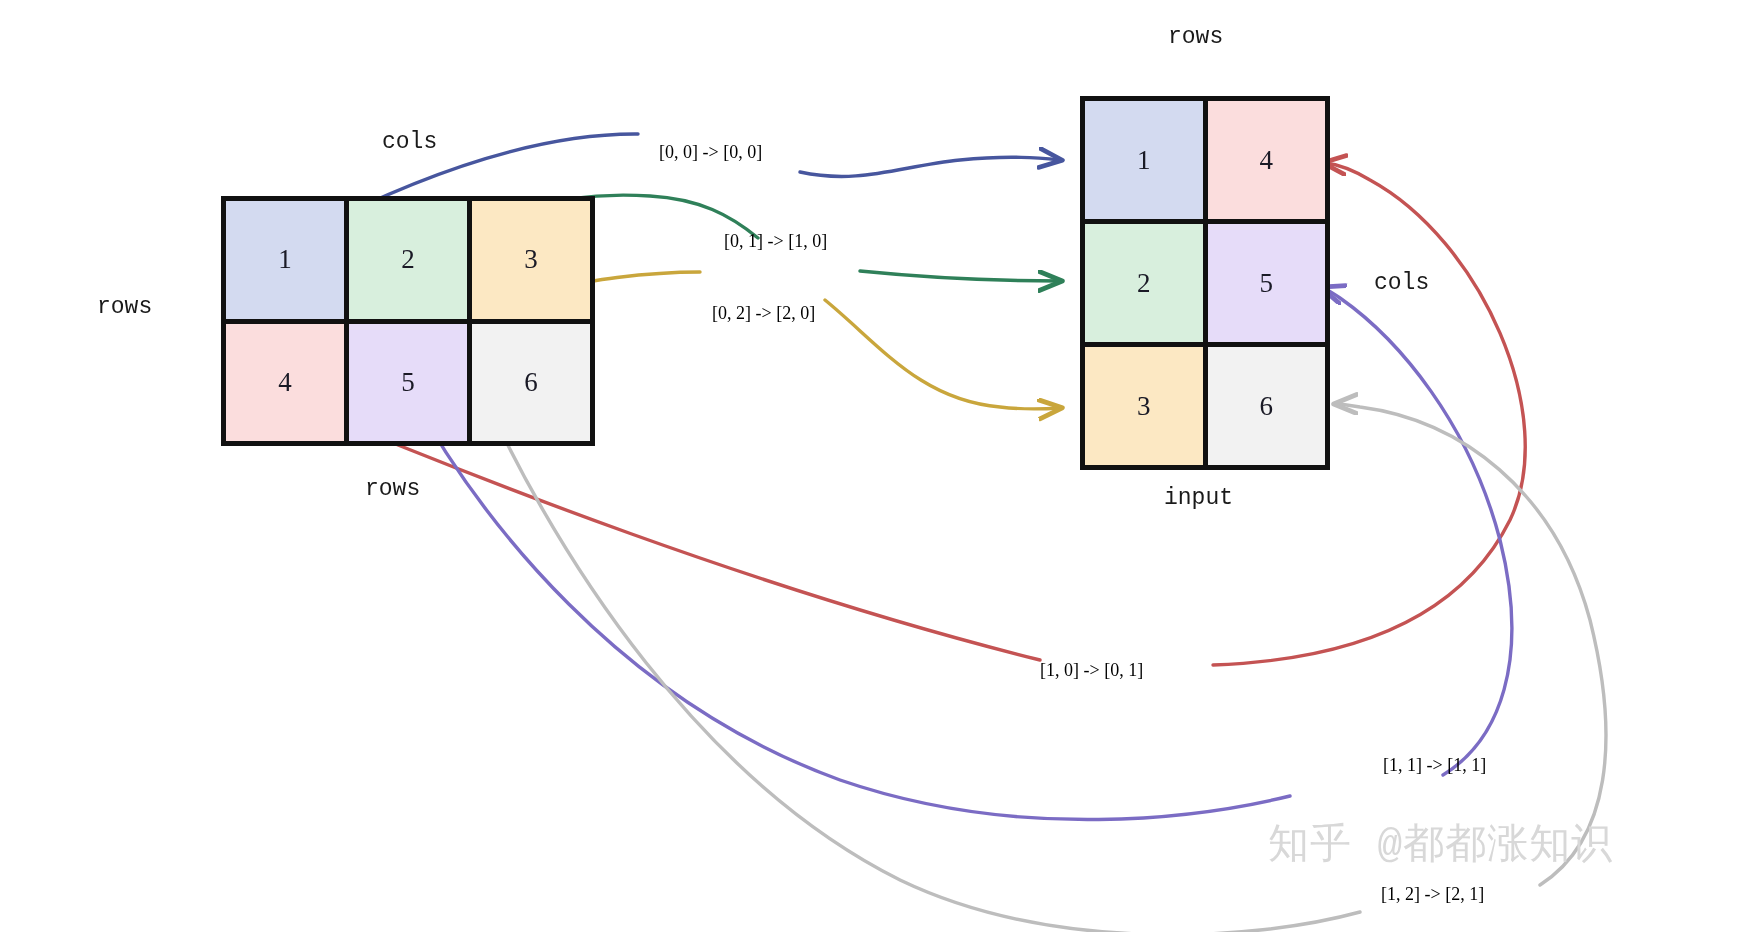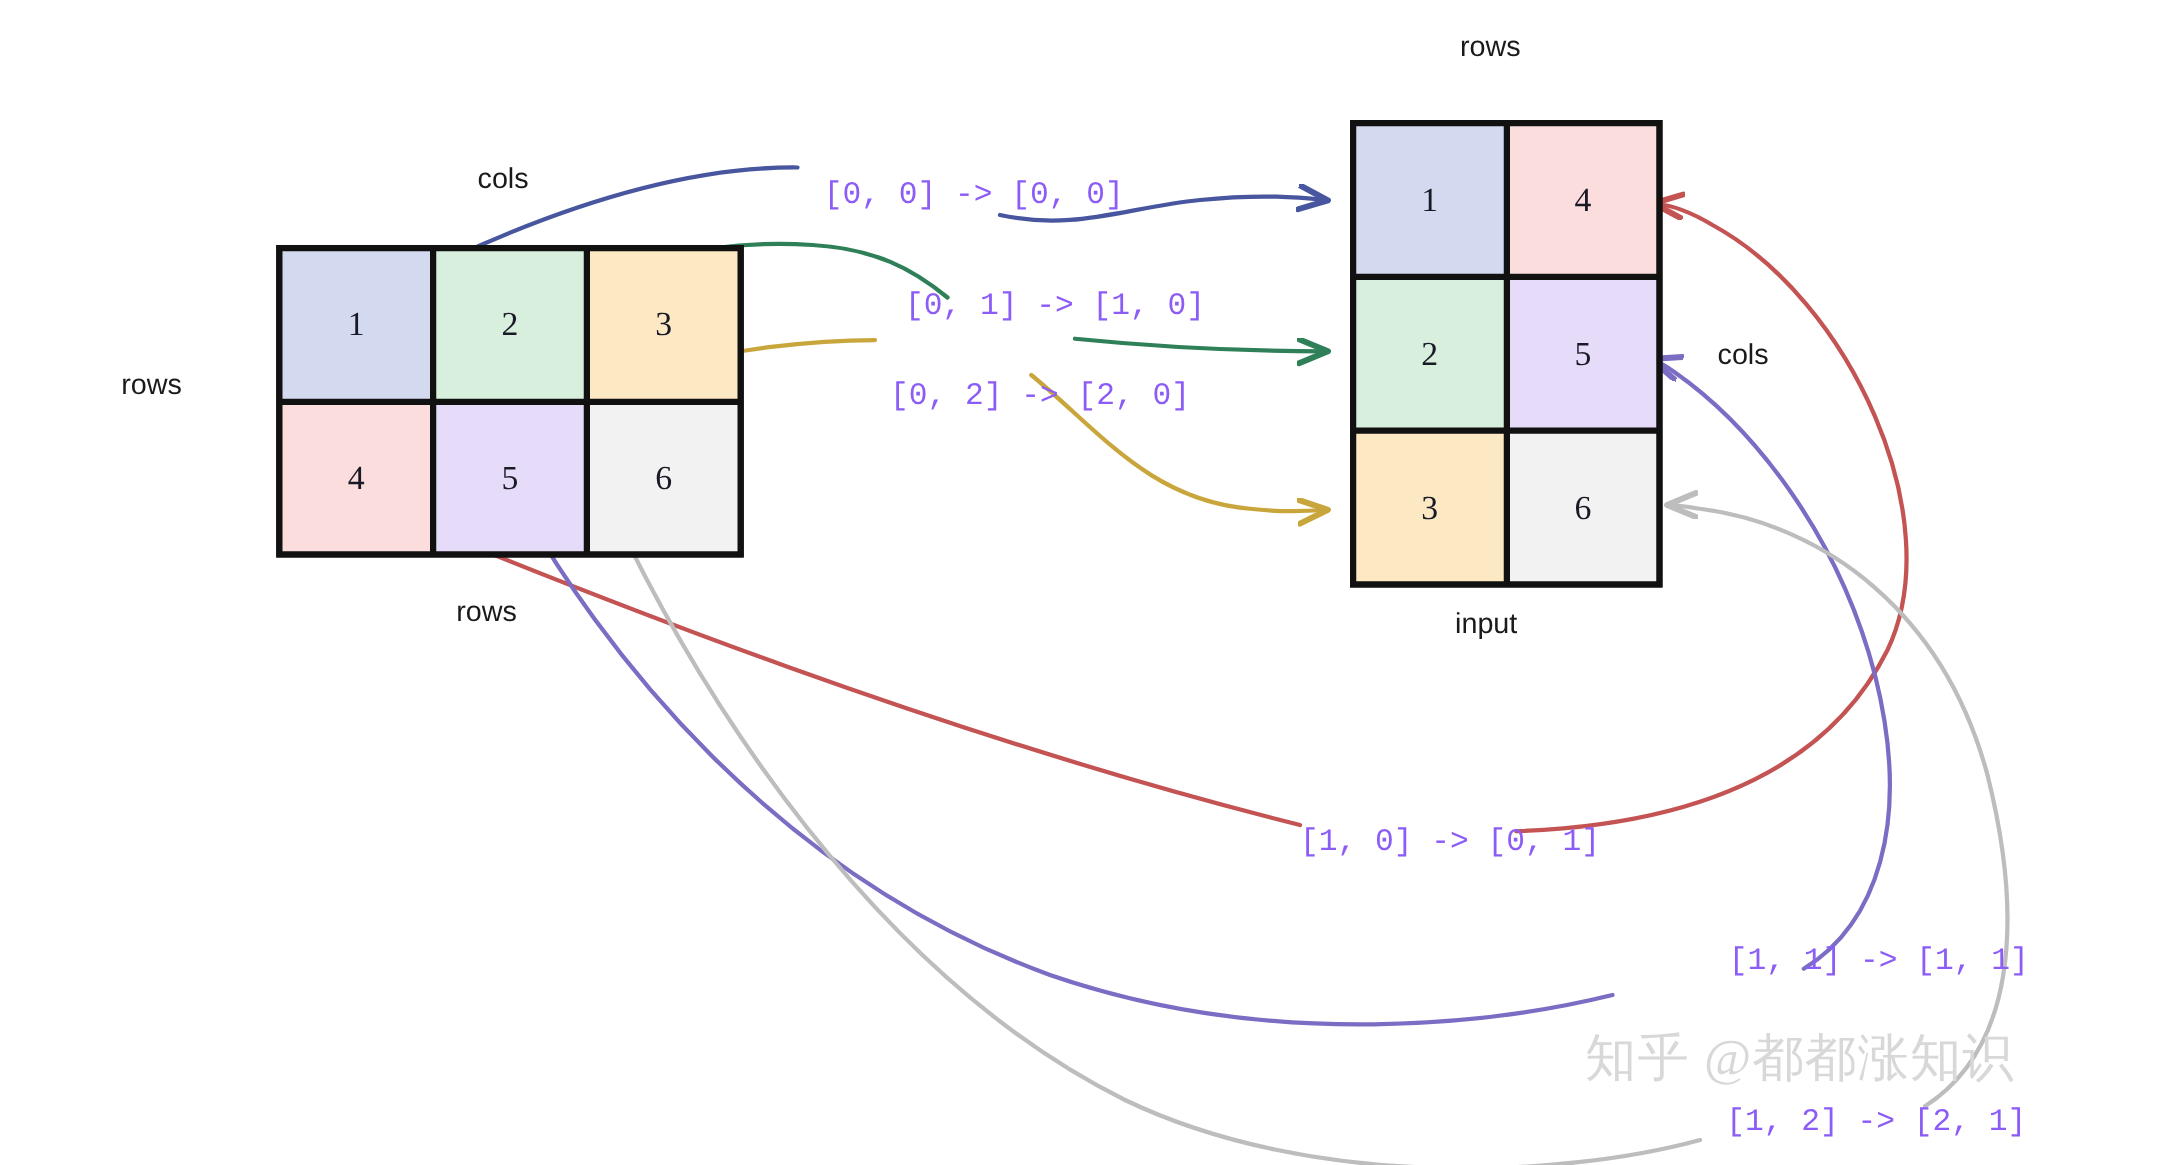--- a/index.html
+++ b/index.html
@@ -52,41 +52,41 @@
     align-items: center;
     justify-content: center;
     font-family: "Liberation Serif", serif;
     font-size: 27px;
     color: #1a1a26;
     line-height: 1;
   }
   
   .lbl {
     position: absolute;
-    font-family: Liberation Sans, sans-serif;
+    font-family: Liberation Mono, monospace;
     font-size: 23px;
     color: #1a1a1a;
     white-space: nowrap;
     line-height: 1;
   }
   
   .map-lbl {
     position: absolute;
-    font-family: Liberation Mono, monospace;
-    font-size: 25px;
-    color: #8b5cf6;
+    font-family: Liberation Serif, serif;
+    font-size: 18px;
+    color: #000000;
     white-space: nowrap;
     line-height: 1;
   }
   
   #watermark {
     position: absolute;
     left: 1268px;
     top: 826px;
-    font-family: Liberation Serif, serif;
+    font-family: Liberation Mono, monospace;
     font-size: 41px;
     color: #d8d8d8;
     white-space: nowrap;
     letter-spacing: 1px;
     line-height: 1;
   }
 </style>
 </head>
 <body>
 

